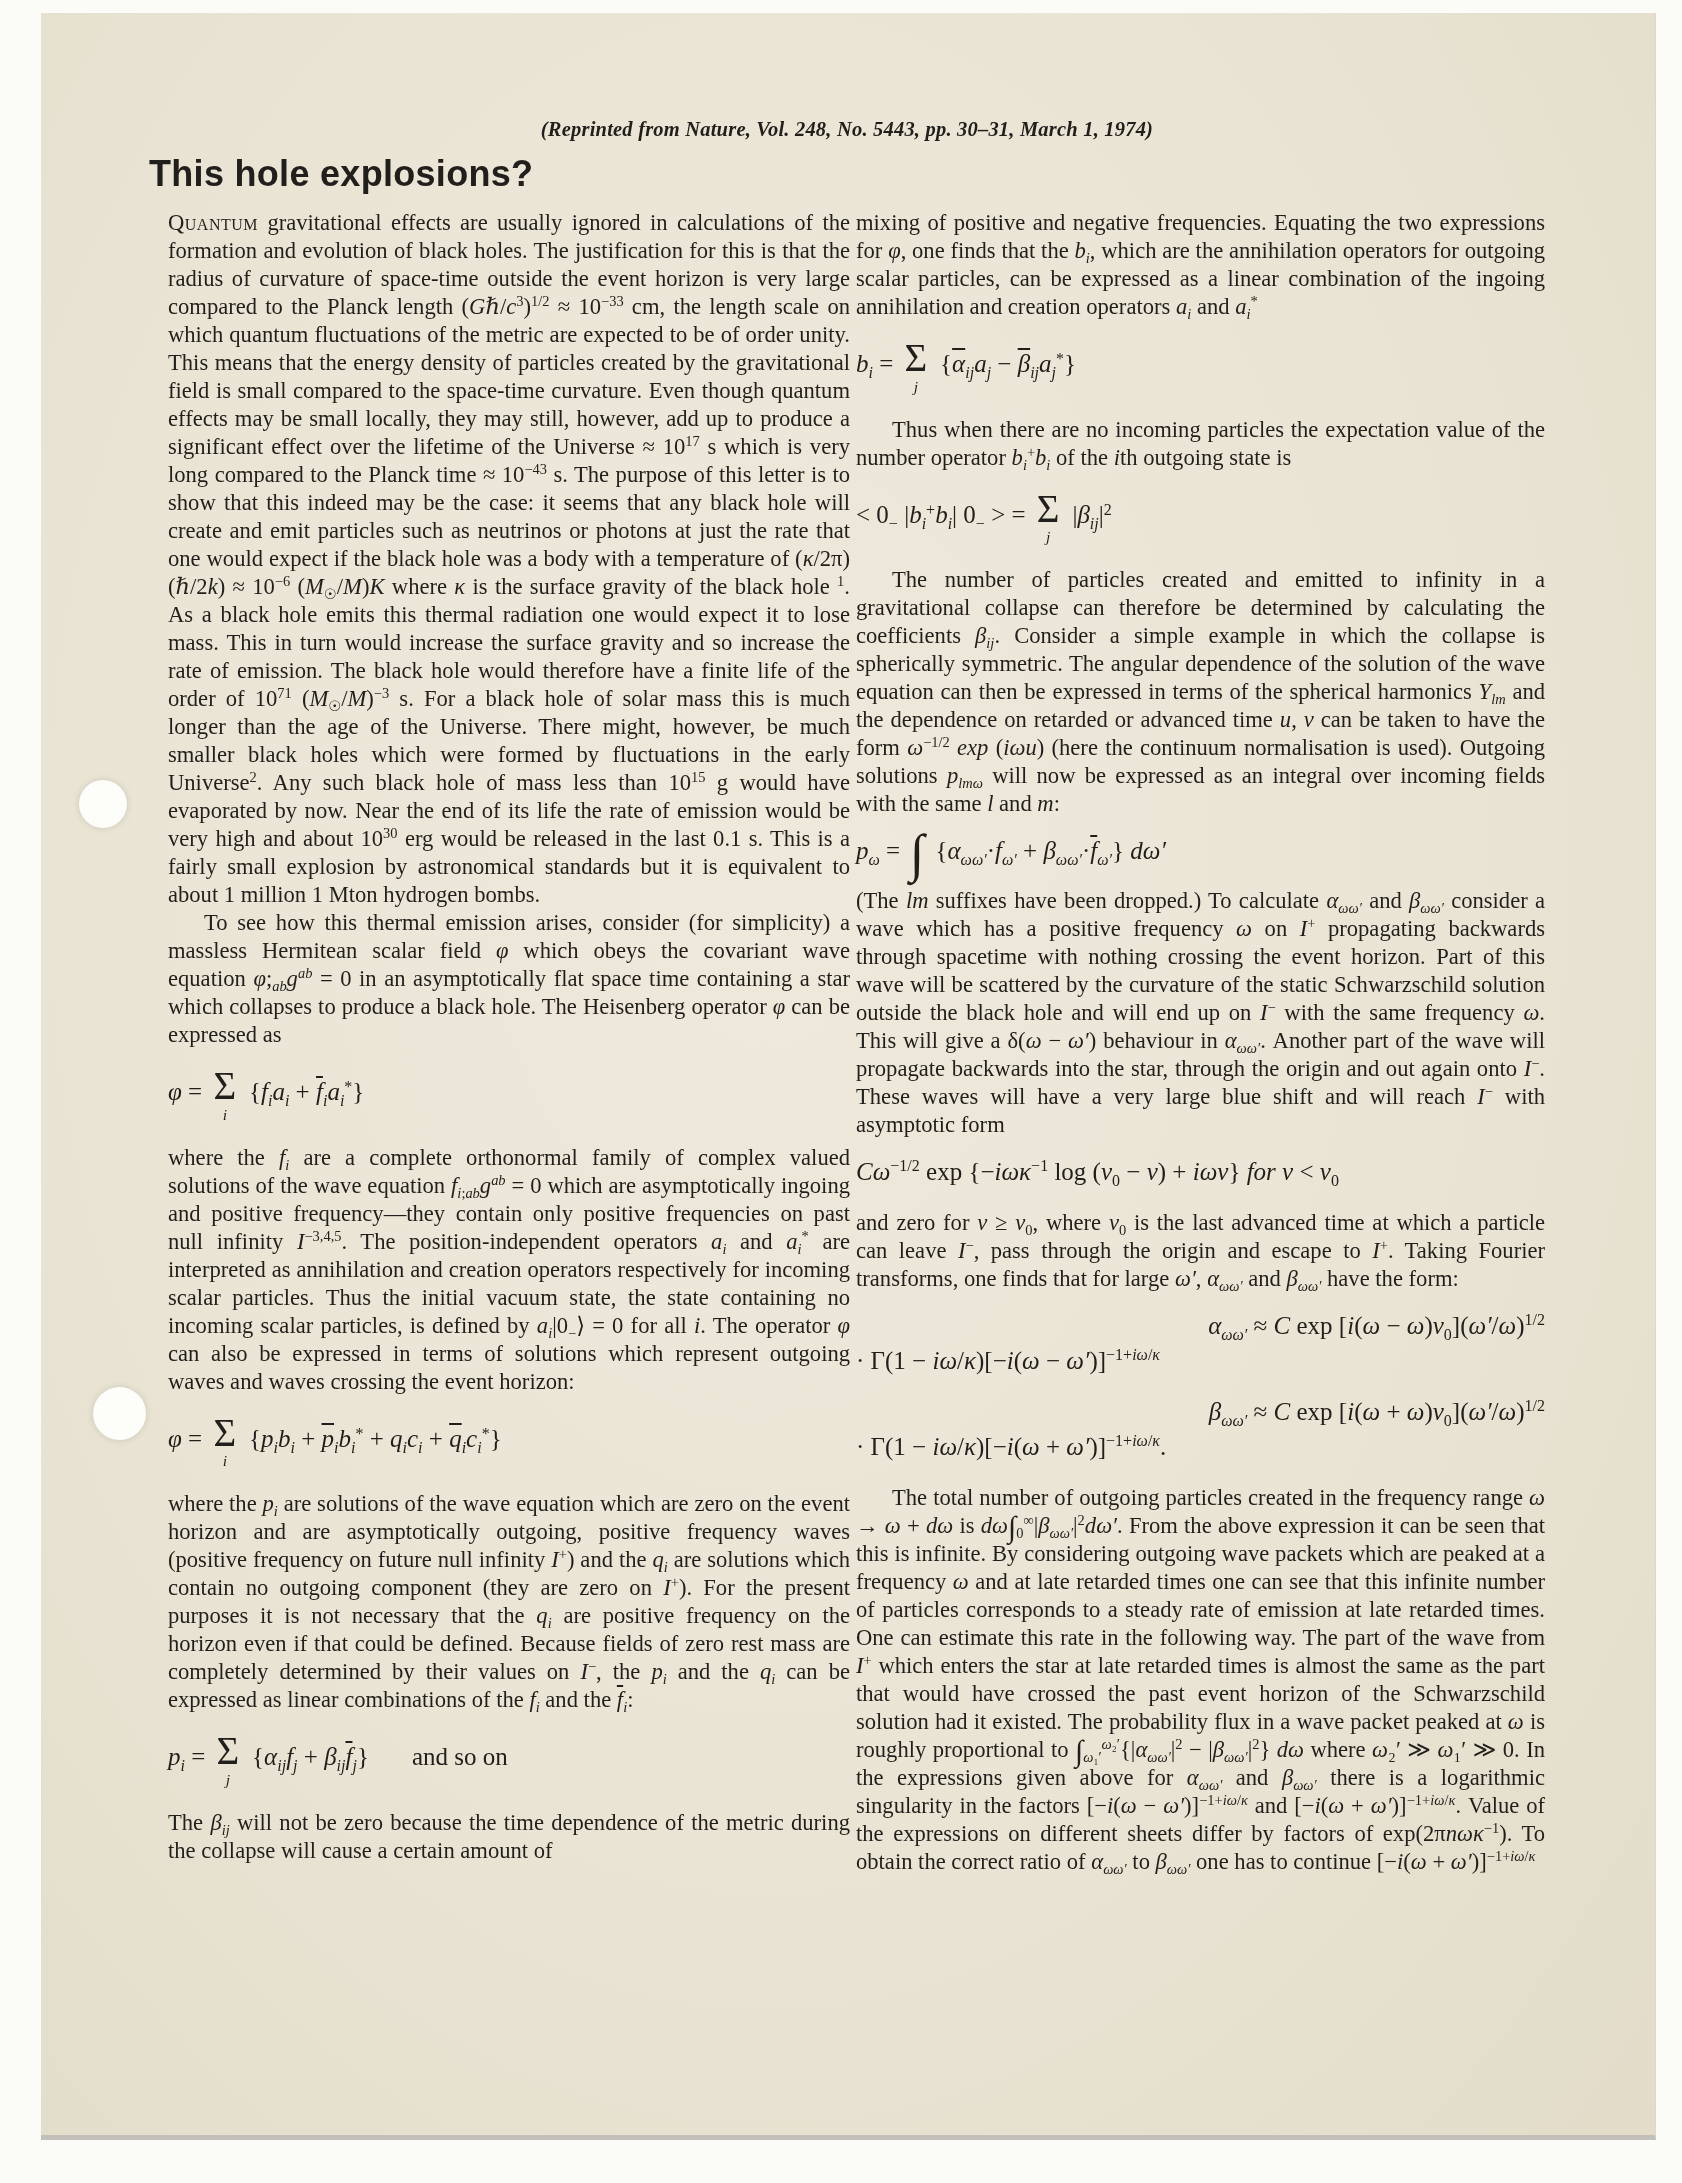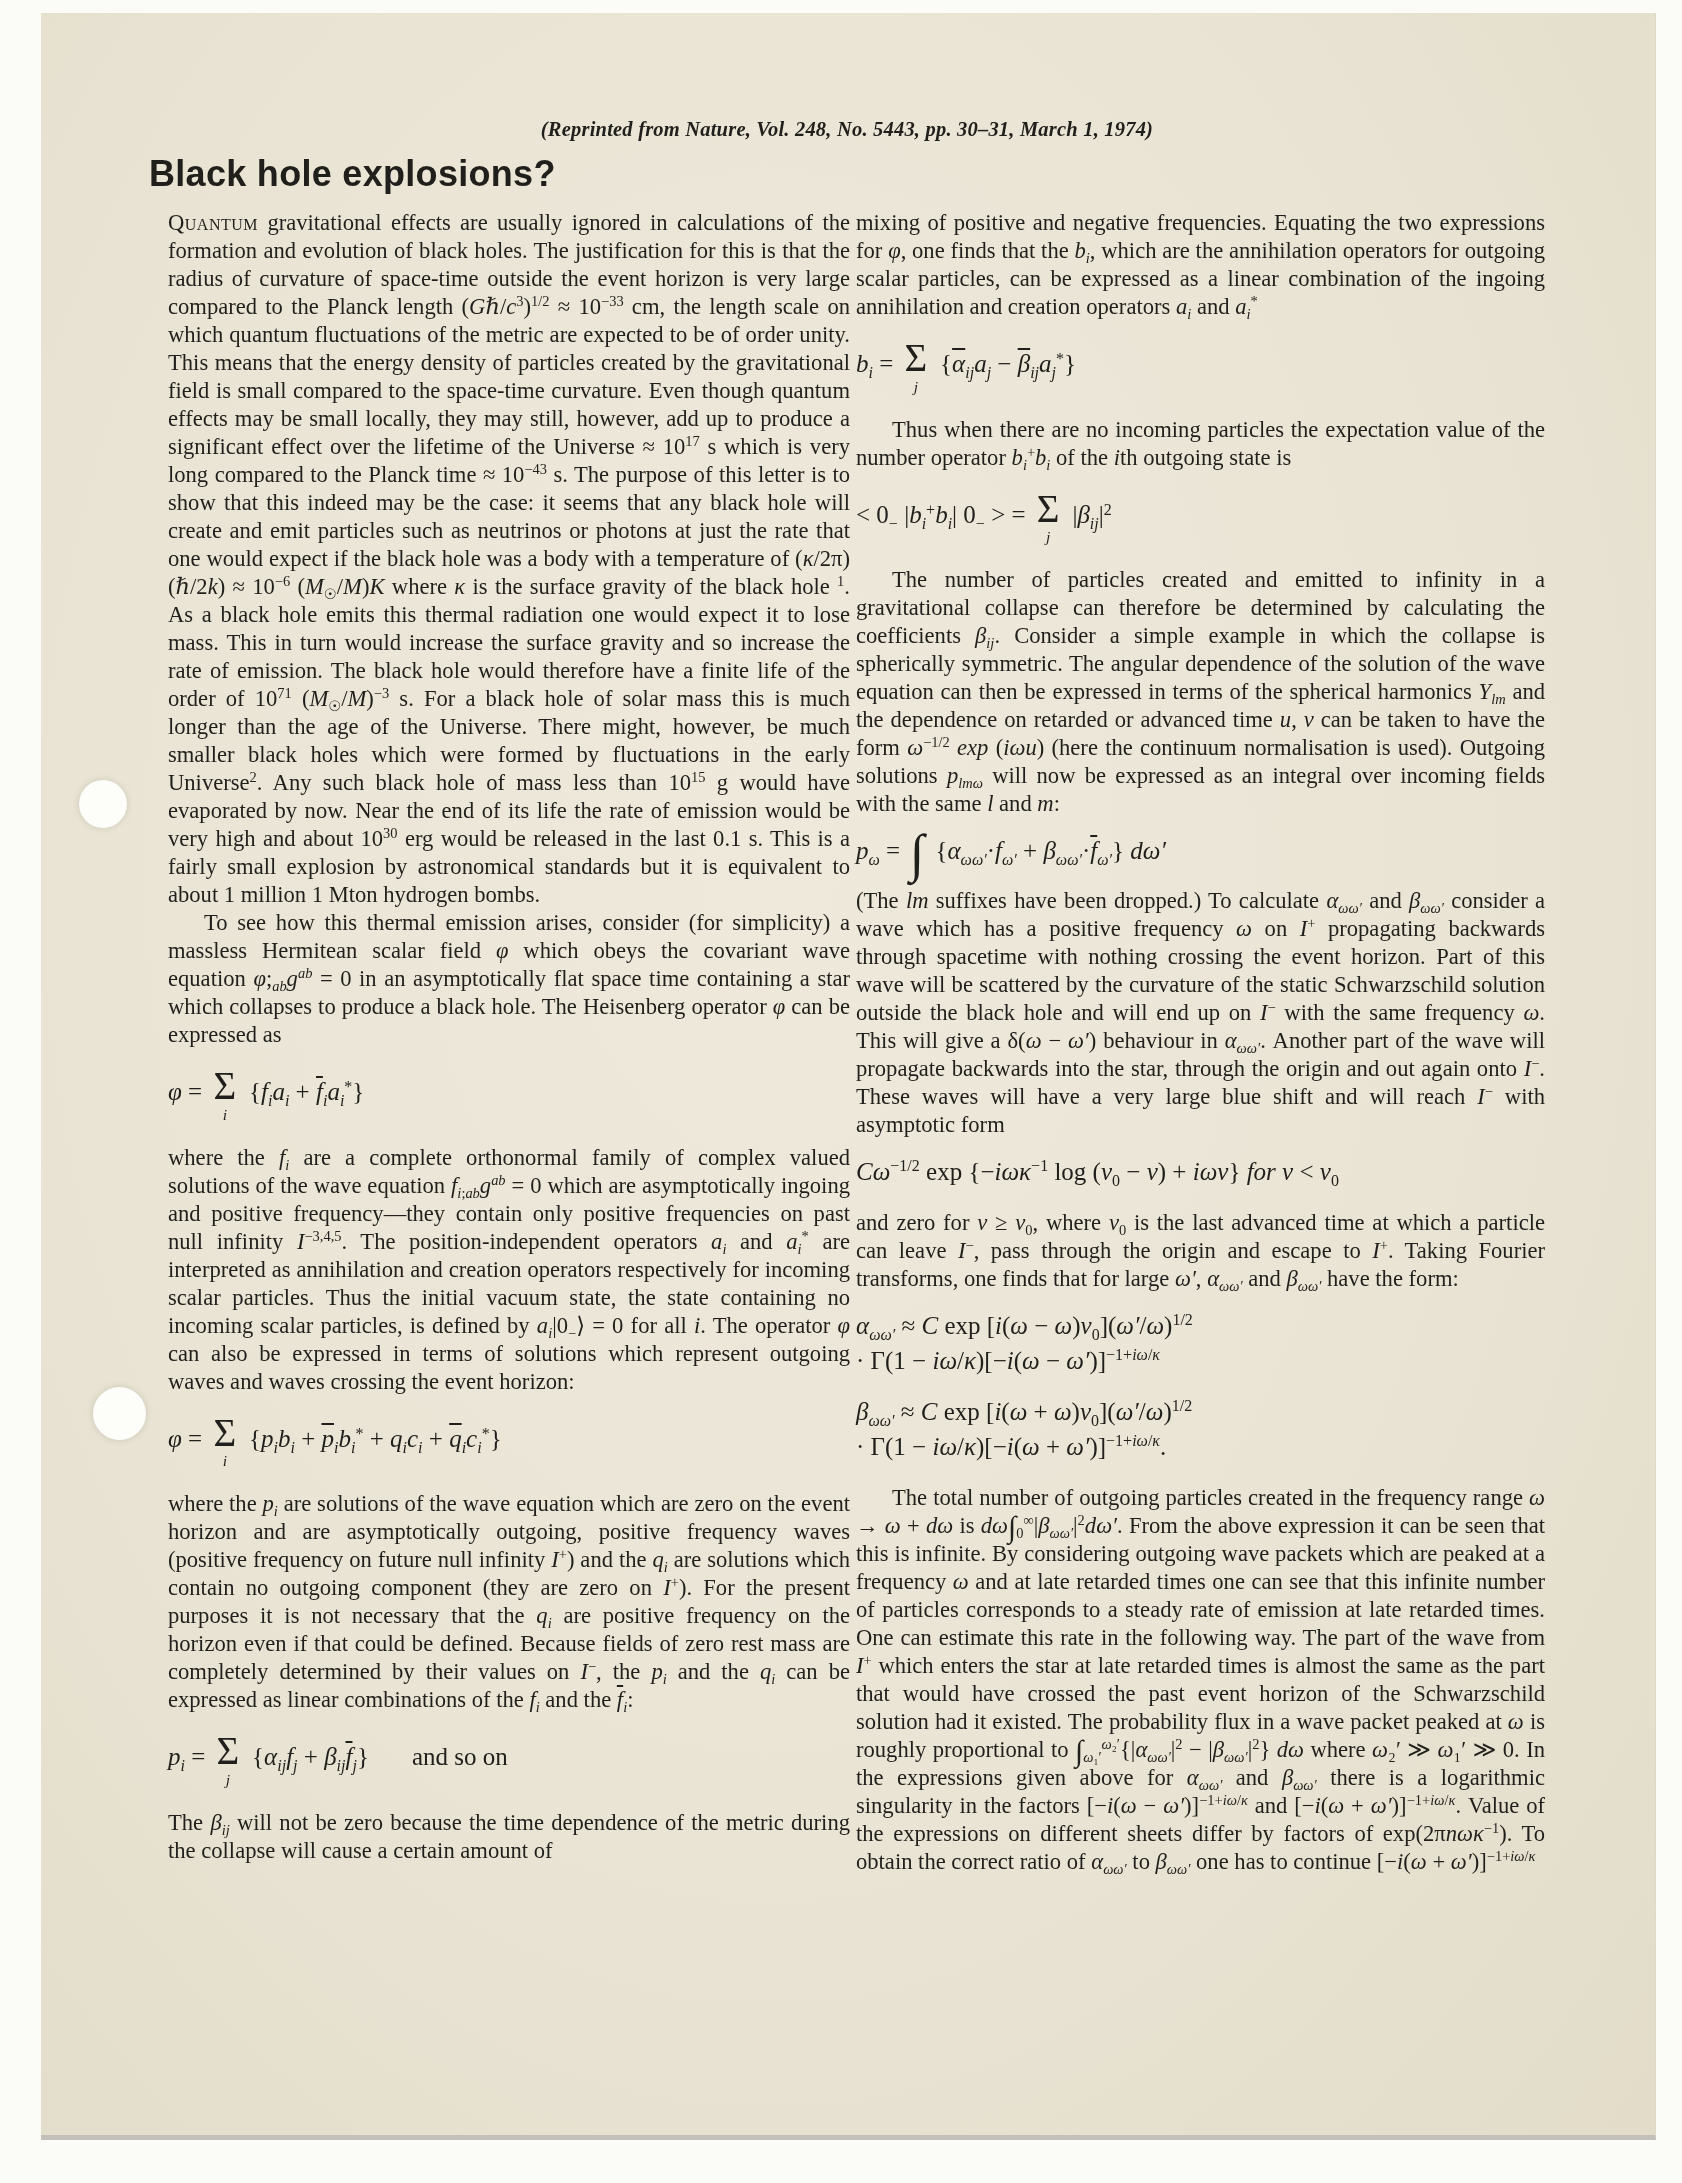--- a/index.html
+++ b/index.html
@@ -67,21 +67,21 @@
   sub { vertical-align: -0.35em; }
   sup { vertical-align: 0.55em; }
   .ov { text-decoration: overline; }
 
   .eq {
     margin: 18px 0 21.4px;
     font-size: 25px;
     line-height: 30px;
     text-indent: 0;
   }
-  .eq.left  { text-align: left;  margin-bottom: 5px; }
+  .eq.left  { text-align: right;  margin-bottom: 5px; }
   .eq.right { text-align: left; margin-top: 5px; padding-right: 3.3px; }
   .sum {
     display: inline-flex;
     flex-direction: column;
     align-items: center;
     vertical-align: middle;
     line-height: 1;
     margin: 0 6.6px 0 5px;
   }
   .sum .s { font-size: 39px; line-height: 0.95; }
@@ -99,21 +99,21 @@
 </head>
 <body>
 
 <div id="page">
   <div class="paper">
     <div class="hole h1"></div>
     <div class="hole h2"></div>
 
     <div class="reprint">(Reprinted from Nature, Vol. 248, No. 5443, pp. 30–31, March 1, 1974)</div>
 
-    <div class="title">Black hole explosions?</div>
+    <div class="title">This hole explosions?</div>
 
     <div class="col col1">
       <p class="para"><span class="sc">Quantum</span> gravitational effects are usually ignored in calculations of the formation and evolution of black holes. The justification for this is that the radius of curvature of space-time outside the event horizon is very large compared to the Planck length (<i>G</i>ℏ/<i>c</i><sup>3</sup>)<sup>1/2</sup> ≈ 10<sup>−33</sup> cm, the length scale on which quantum fluctuations of the metric are expected to be of order unity. This means that the energy density of particles created by the gravitational field is small compared to the space-time curvature. Even though quantum effects may be small locally, they may still, however, add up to produce a significant effect over the lifetime of the Universe ≈ 10<sup>17</sup> s which is very long compared to the Planck time ≈ 10<sup>−43</sup> s. The purpose of this letter is to show that this indeed may be the case: it seems that any black hole will create and emit particles such as neutrinos or photons at just the rate that one would expect if the black hole was a body with a temperature of (<i>κ</i>/2π)(ℏ/2<i>k</i>) ≈ 10<sup>−6</sup> (<i>M</i><sub>☉</sub>/<i>M</i>)<i>K</i> where <i>κ</i> is the surface gravity of the black hole <sup>1</sup>. As a black hole emits this thermal radiation one would expect it to lose mass. This in turn would increase the surface gravity and so increase the rate of emission. The black hole would therefore have a finite life of the order of 10<sup>71</sup> (<i>M</i><sub>☉</sub>/<i>M</i>)<sup>−3</sup> s. For a black hole of solar mass this is much longer than the age of the Universe. There might, however, be much smaller black holes which were formed by fluctuations in the early Universe<sup>2</sup>. Any such black hole of mass less than 10<sup>15</sup> g would have evaporated by now. Near the end of its life the rate of emission would be very high and about 10<sup>30</sup> erg would be released in the last 0.1 s. This is a fairly small explosion by astronomical standards but it is equivalent to about 1 million 1 Mton hydrogen bombs.</p>
       <p class="para ind">To see how this thermal emission arises, consider (for simplicity) a massless Hermitean scalar field <i>φ</i> which obeys the covariant wave equation <i>φ</i>;<sub><i>ab</i></sub><i>g</i><sup><i>ab</i></sup> = 0 in an asymptotically flat space time containing a star which collapses to produce a black hole. The Heisenberg operator <i>φ</i> can be expressed as</p>
       <div class="eq"><i>φ</i> = <span class="sum">
             <span class="s">Σ</span>
             <span class="u">i</span>
           </span> {<i>f</i><sub><i>i</i></sub><i>a</i><sub><i>i</i></sub> + <i class="ov">f</i><sub><i>i</i></sub><i>a</i><sub><i>i</i></sub><sup>*</sup>}</div>
       <p class="para">where the <i>f</i><sub><i>i</i></sub> are a complete orthonormal family of complex valued solutions of the wave equation <i>f</i><sub><i>i</i>;<i>ab</i></sub><i>g</i><sup><i>ab</i></sup> = 0 which are asymptotically ingoing and positive frequency—they contain only positive frequencies on past null infinity <i>I</i><sup>−3,4,5</sup>. The position-independent operators <i>a</i><sub><i>i</i></sub> and <i>a</i><sub><i>i</i></sub><sup>*</sup> are interpreted as annihilation and creation operators respectively for incoming scalar particles. Thus the initial vacuum state, the state containing no incoming scalar particles, is defined by <i>a</i><sub><i>i</i></sub>|0<sub>−</sub>⟩ = 0 for all <i>i</i>. The operator <i>φ</i> can also be expressed in terms of solutions which represent outgoing waves and waves crossing the event horizon:</p>
       <div class="eq"><i>φ</i> = <span class="sum">

